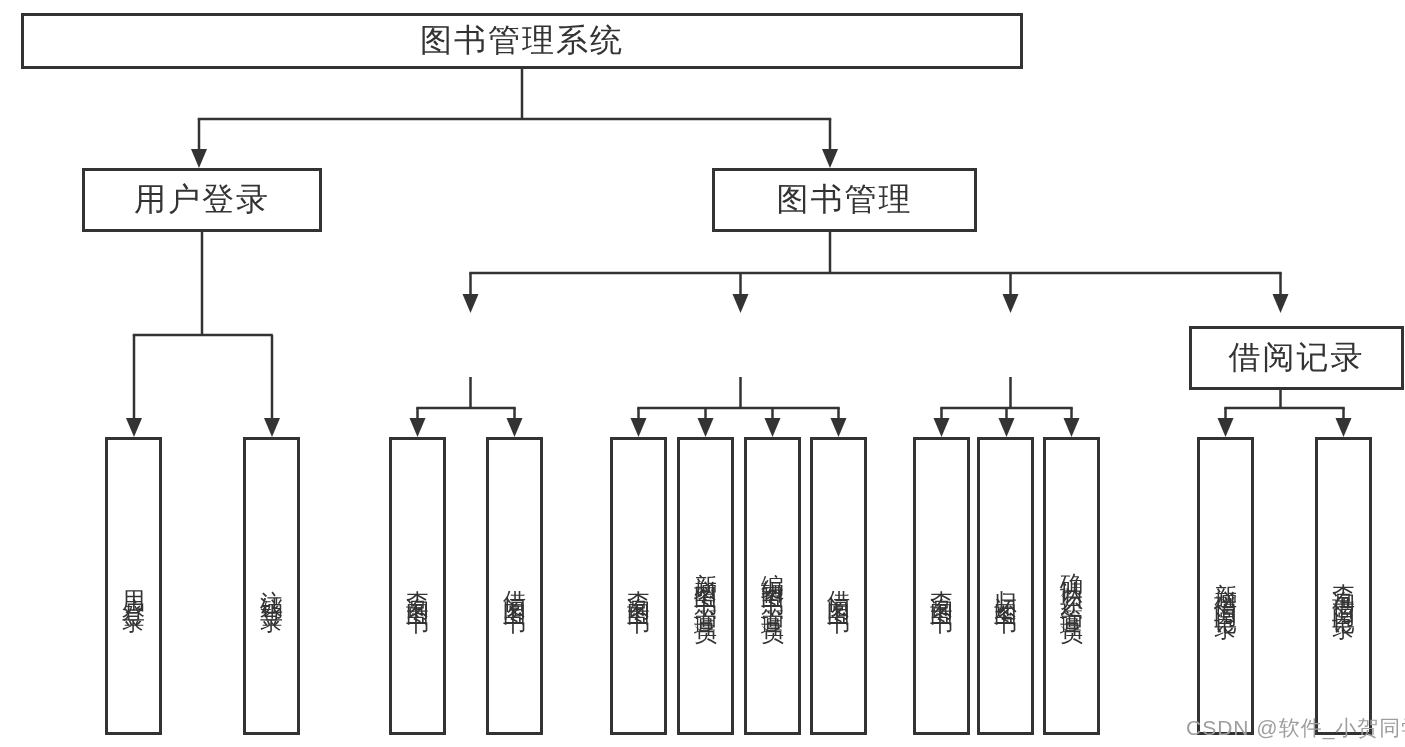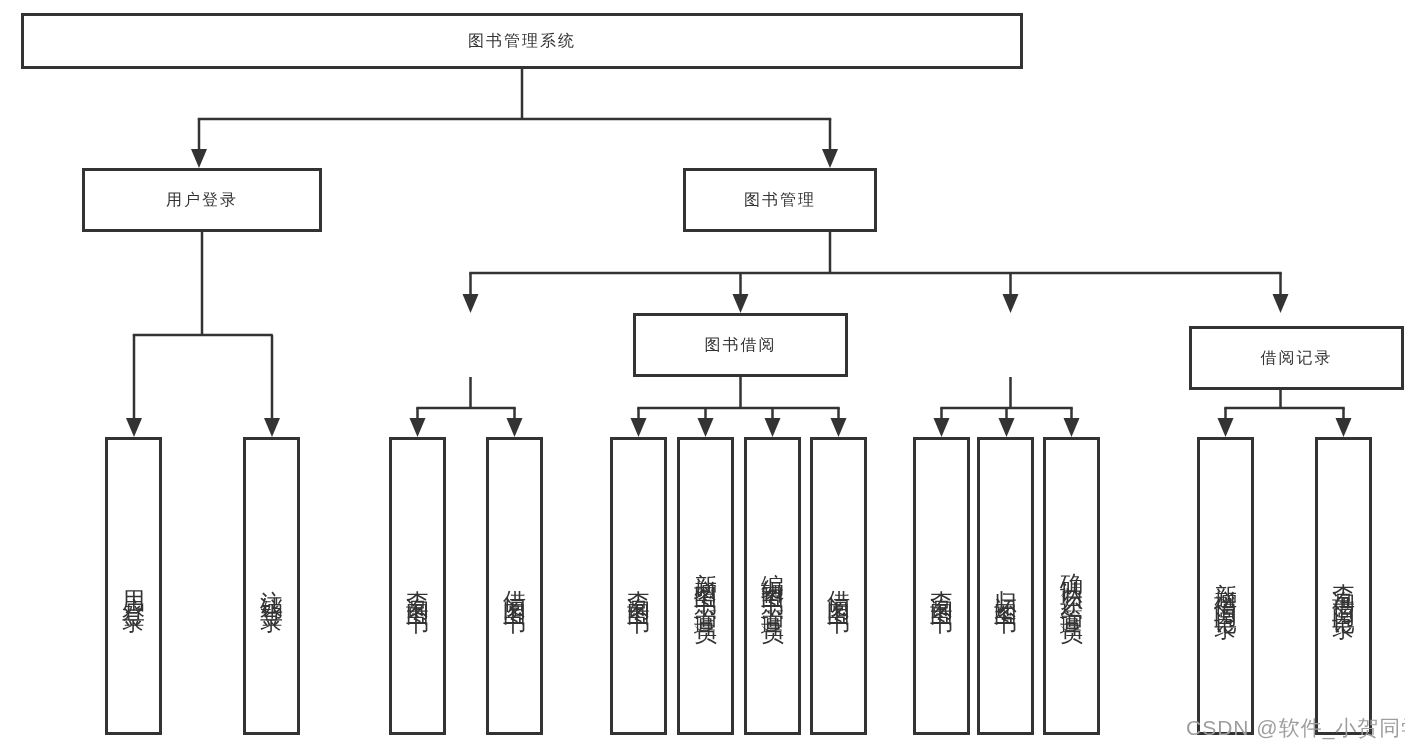--- a/index.html
+++ b/index.html
@@ -26,35 +26,35 @@
     box-sizing: border-box;
     border: 3px solid #333333;
     background: #ffffff;
     color: #333333;
     display: flex;
     align-items: center;
     justify-content: center;
     z-index: 2;
   }
   .h-node {
-    font-size: 16px;
+    font-size: 32px;
     letter-spacing: 2px;
     white-space: nowrap;
   }
   .v-node {
     writing-mode: vertical-rl;
     text-orientation: mixed;
     font-size: 23px;
     letter-spacing: 7px;
     line-height: 1;
   }
   
   .box-root            { left: 21px;   top: 13px;  width: 1002px; height: 56px; }
   .box-user-login      { left: 82px;   top: 168px; width: 240px;  height: 64px; }
-  .box-book-mgmt       { left: 683px;  top: 168px; width: 194px;  height: 64px; }
+  .box-book-mgmt       { left: 712px;  top: 168px; width: 265px;  height: 64px; }
   .box-l3-1            { left: 363px;  top: 313px; width: 215px;  height: 64px; }
   .box-l3-2            { left: 633px;  top: 313px; width: 215px;  height: 64px; }
   .box-l3-3            { left: 903px;  top: 313px; width: 215px;  height: 64px; }
   .box-l3-4            { left: 1173px; top: 326px; width: 215px;  height: 64px; margin-left: 16px; }
   .leaf                { top: 437px; width: 57px; height: 298px; }
   .leaf-a1 { left: 105px;  }
   .leaf-a2 { left: 243px;  }
   .leaf-b1 { left: 389px;  }
   .leaf-b2 { left: 486px;  }
   .leaf-c1 { left: 610px;  }
@@ -156,21 +156,20 @@
       <polygon points="1217.5,418 1233.5,418 1225.5,437" stroke="none"></polygon>
       <polygon points="1335.5,418 1351.5,418 1343.5,437" stroke="none"></polygon>
     </g>
   </svg>
 
   <div class="node h-node box-root">图书管理系统</div>
 
   <div class="node h-node box-user-login">用户登录</div>
   <div class="node h-node box-book-mgmt">图书管理</div>
 
-  <div class="node h-node box-l3-2">图书借阅</div>
   <div class="node h-node box-l3-4">借阅记录</div>
 
   <div class="node v-node leaf leaf-a1">用户登录</div>
   <div class="node v-node leaf leaf-a2">注销登录</div>
 
   <div class="node v-node leaf leaf-b1">查询图书</div>
   <div class="node v-node leaf leaf-b2">借阅图书</div>
 
   <div class="node v-node leaf leaf-c1">查询图书</div>
   <div class="node v-node leaf leaf-c2">新增图书（管理员）</div>

